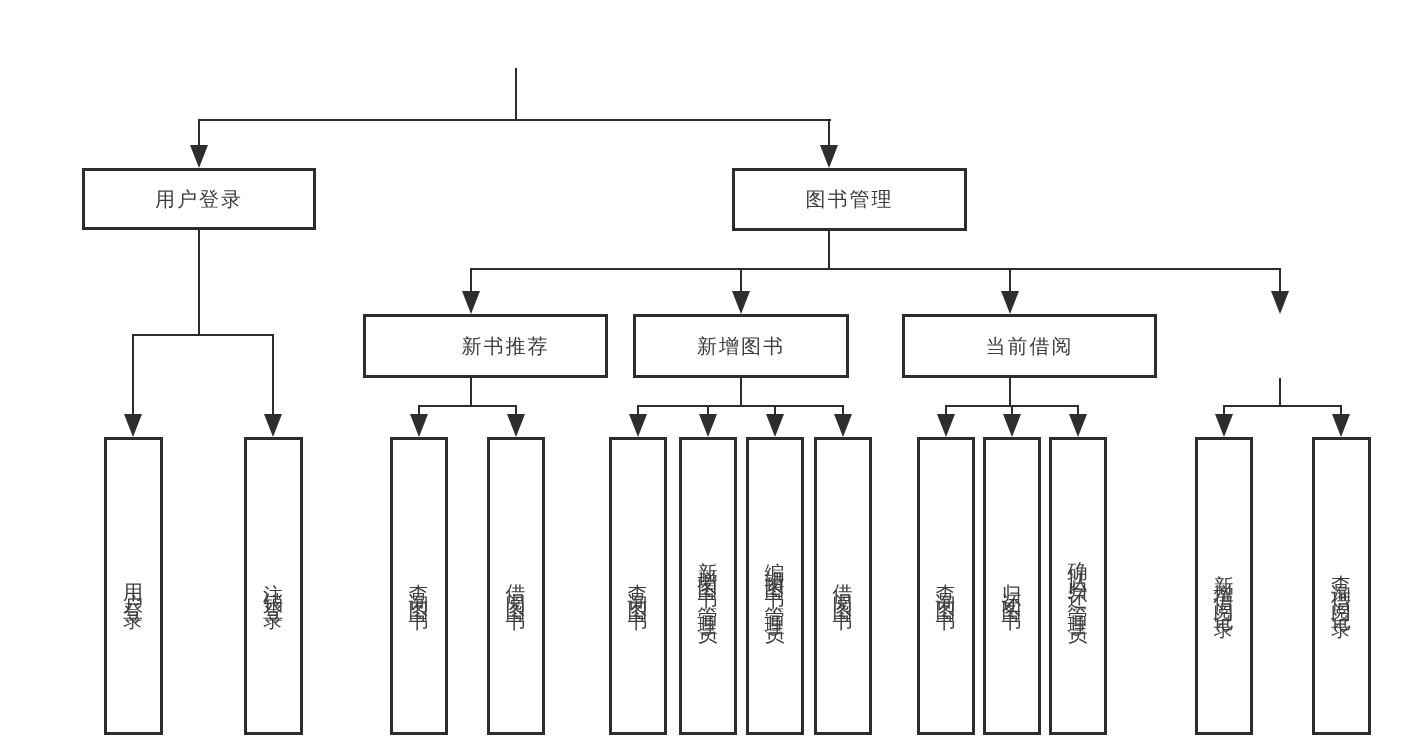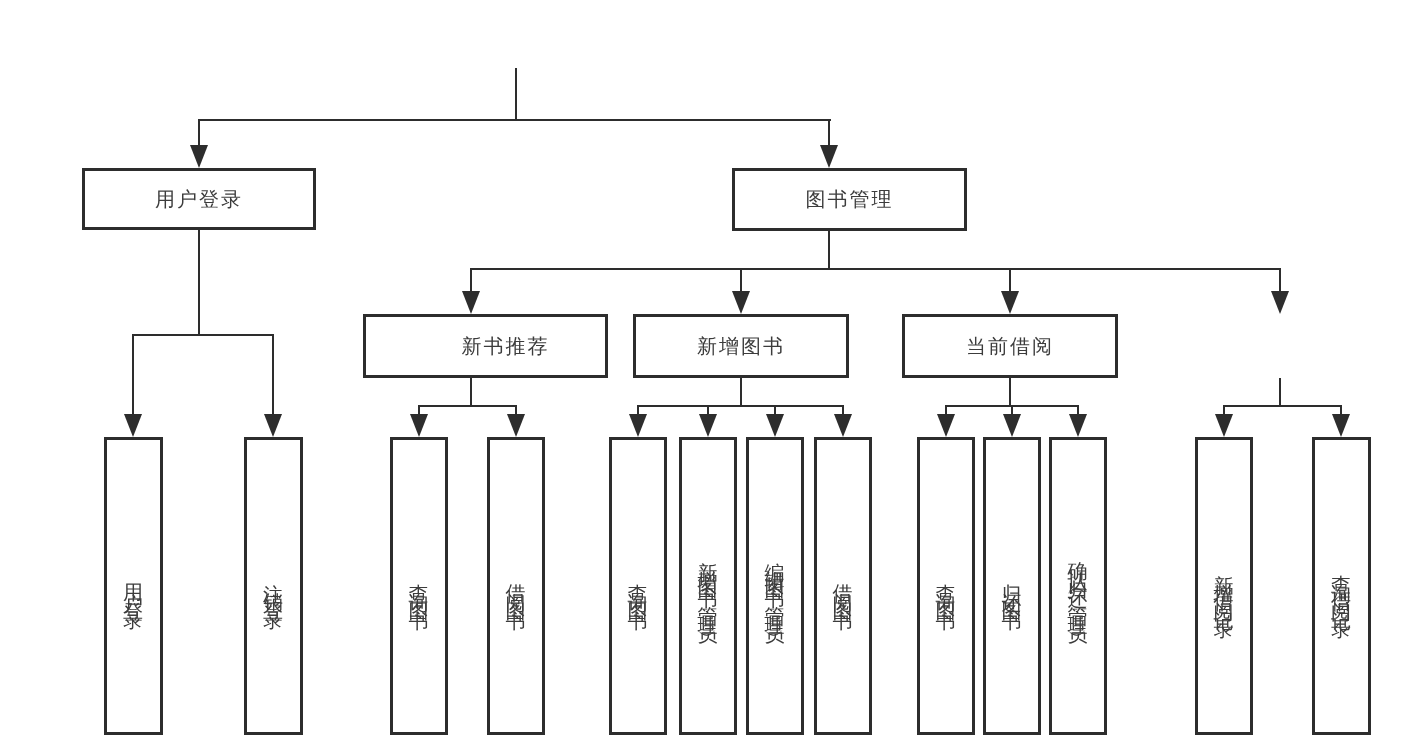--- a/index.html
+++ b/index.html
@@ -125,21 +125,21 @@
   <div class="node" style="left:732px;top:168px;width:235px;height:63px;">
     <span>图书管理</span>
   </div>
 
   <div class="node" style="left:363px;top:314px;width:245px;height:64px;padding-left:40px;">
     <span>新书推荐</span>
   </div>
   <div class="node" style="left:633px;top:314px;width:216px;height:64px;">
     <span>新增图书</span>
   </div>
-  <div class="node" style="left:902px;top:314px;width:216px;height:64px;">
+  <div class="node" style="left:902px;top:314px;width:255px;height:64px;">
     <span>当前借阅</span>
   </div>
 
   <div class="node vbox" style="left:104px;top:437px;width:59px;height:298px;">
     <span>用户登录</span>
   </div>
   <div class="node vbox" style="left:244px;top:437px;width:59px;height:298px;">
     <span>注销登录</span>
   </div>
 

